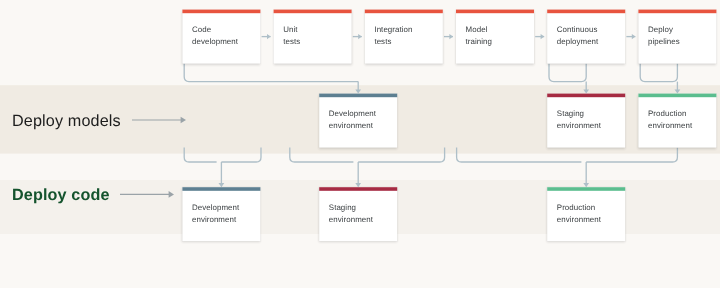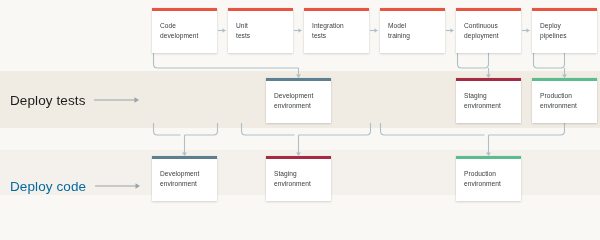--- a/index.html
+++ b/index.html
@@ -162,21 +162,21 @@
 
   <div class="node stage" style="left: 532px; background: rgb(255, 255, 255);">
     <div class="cap" style="background: rgb(232, 84, 63);"></div>
     <div class="node-text" style="color: rgb(60, 64, 67);">
       <div>Deploy</div>
       <div>pipelines</div>
     </div>
   </div>
 
   <div class="row-label" style="left: 10px; top: 90px; color: rgb(29, 29, 29);">
-    <span class="label-text">Deploy tests</span>
+    <span class="label-text">Deploy models</span>
     <svg class="label-arrow" width="46" height="10" viewBox="0 0 46 10">
       <line x1="0" y1="5" x2="41" y2="5" stroke="#9aa3a8" stroke-width="1"></line>
       <path d="M45 5 l-4.5 -2.8 v5.6 z" fill="#9aa3a8"></path>
     </svg>
   </div>
 
   <div class="node env env-models" style="left: 266px; background: rgb(255, 255, 255);">
     <div class="cap" style="background: rgb(93, 127, 145);"></div>
     <div class="node-text" style="color: rgb(60, 64, 67);">
       <div>Development</div>
@@ -193,21 +193,21 @@
   </div>
 
   <div class="node env env-models" style="left: 532px; background: rgb(255, 255, 255);">
     <div class="cap" style="background: rgb(91, 189, 142);"></div>
     <div class="node-text" style="color: rgb(60, 64, 67);">
       <div>Production</div>
       <div>environment</div>
     </div>
   </div>
 
-  <div class="row-label" style="left: 10px; top: 176px; color: #0369a1;">
+  <div class="row-label" style="left: 10px; top: 152px; color: #14532d; font-weight: bold;">
     <span class="label-text">Deploy code</span>
     <svg class="label-arrow" width="46" height="10" viewBox="0 0 46 10">
       <line x1="0" y1="5" x2="41" y2="5" stroke="#9aa3a8" stroke-width="1"></line>
       <path d="M45 5 l-4.5 -2.8 v5.6 z" fill="#9aa3a8"></path>
     </svg>
   </div>
 
   <div class="node env env-code" style="left: 152px; background: rgb(255, 255, 255);">
     <div class="cap" style="background: rgb(93, 127, 145);"></div>
     <div class="node-text" style="color: rgb(60, 64, 67);">

